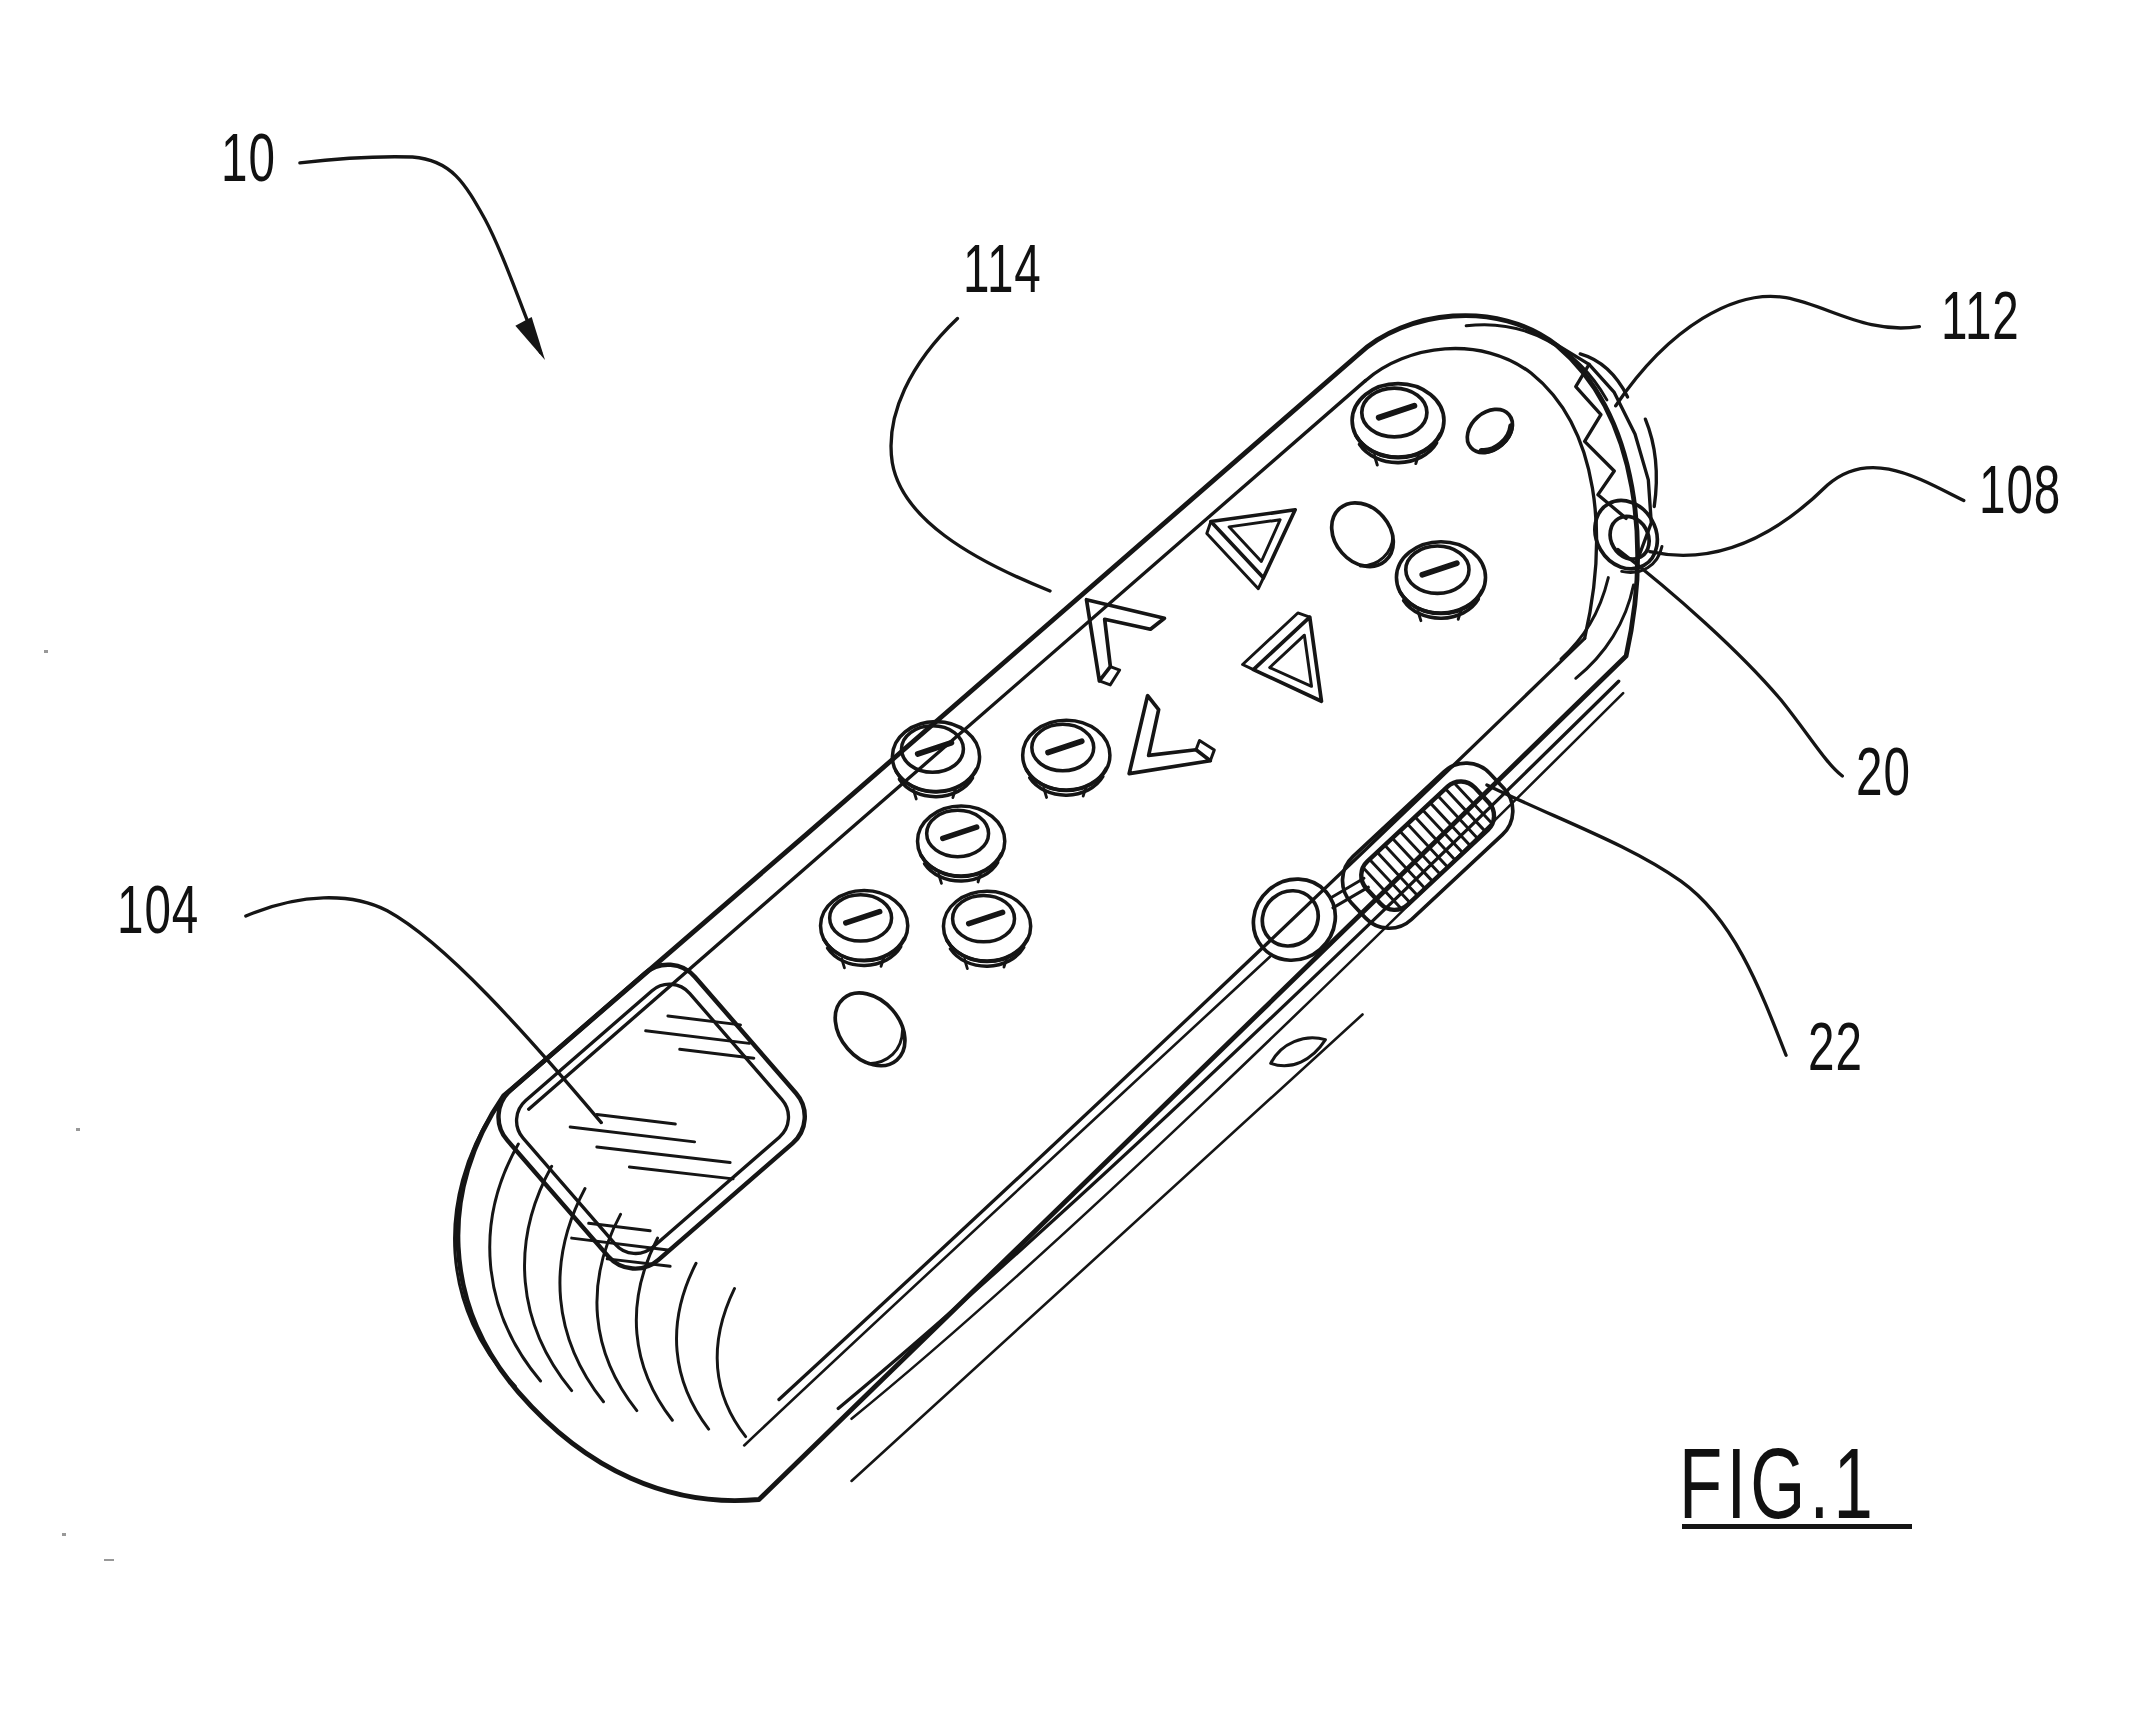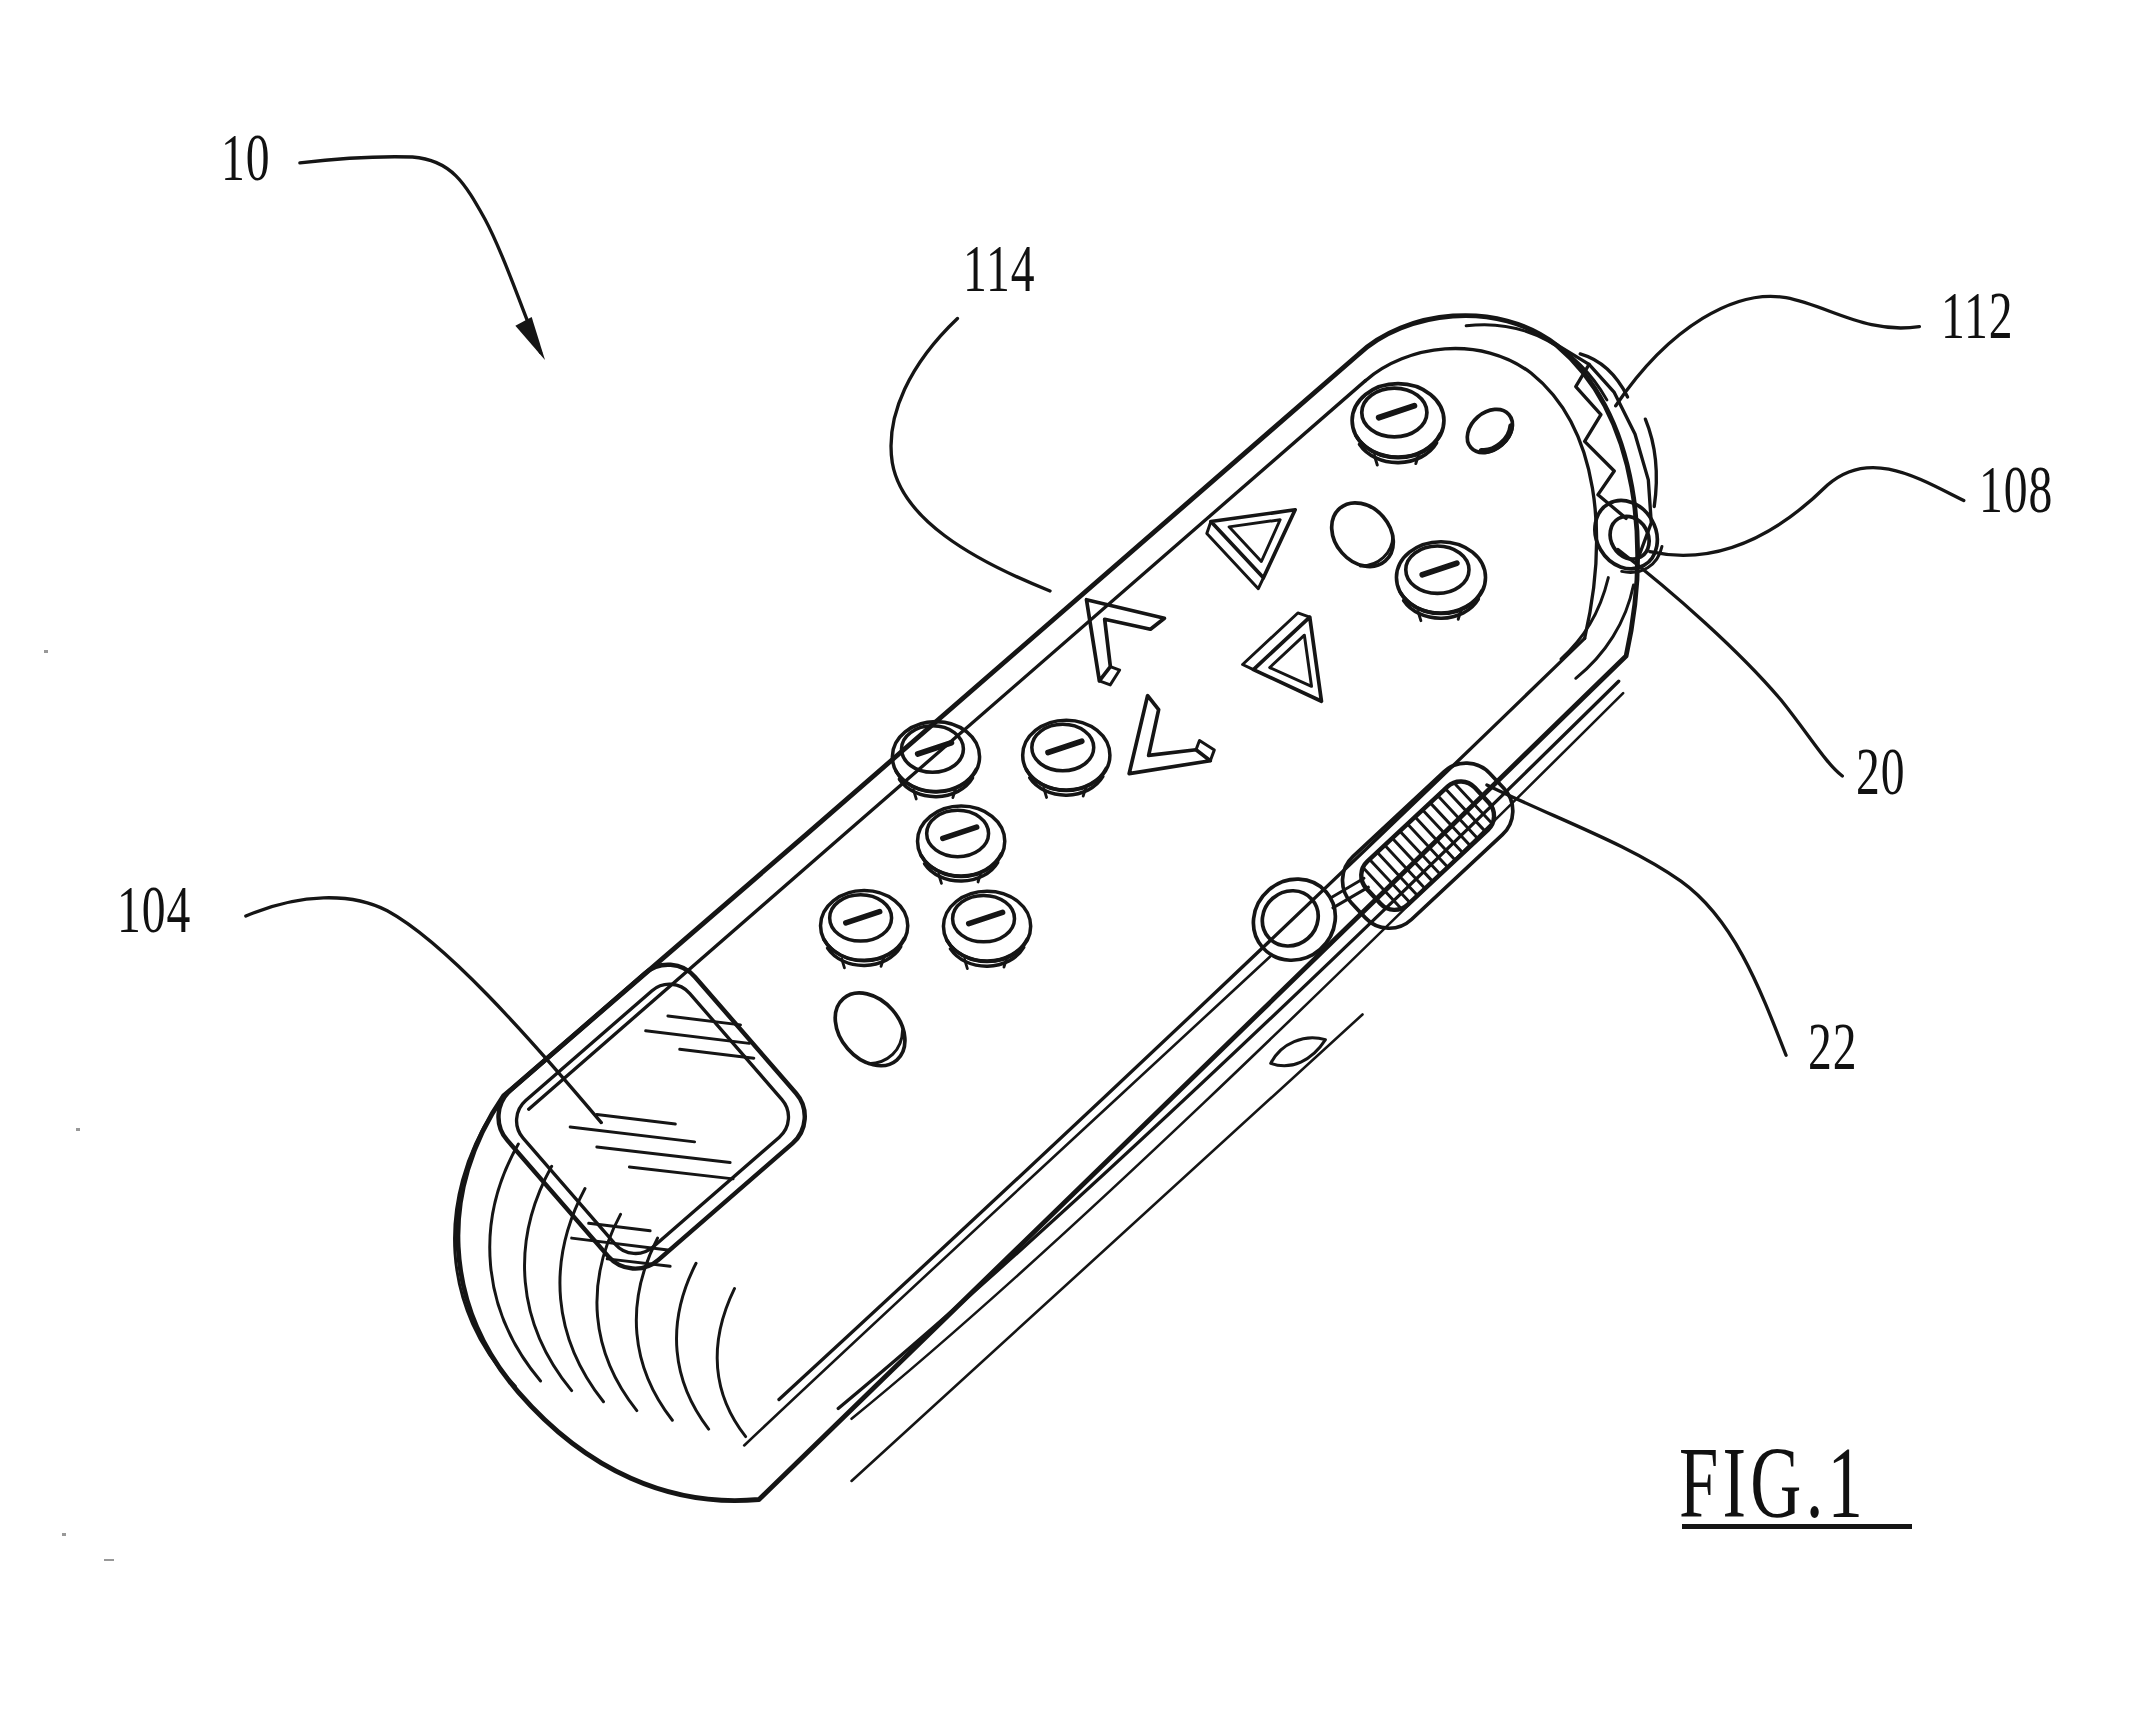--- a/index.html
+++ b/index.html
@@ -1,17 +1,17 @@
 <!DOCTYPE html>
 <html style="font-size:12px"><head>
 <meta charset="utf-8">
 <style>
   html,body{margin:0;padding:0;background:#ffffff;}
   .stage{position:relative;width:2140px;height:1735px;background:#ffffff;overflow:hidden;
-         font-family:Liberation Serif, serif;}
+         font-family:Liberation Sans, sans-serif;}
   .stage svg{position:absolute;left:0;top:0;width:100%;height:100%;}
   .ref-label{position:absolute;color:#111;font-size:68px;line-height:1;
              transform:scaleX(0.70);transform-origin:left top;letter-spacing:0.02em;
              white-space:nowrap;}
   .fig-caption{position:absolute;left:1679px;top:1433px;color:#111;font-size:101px;line-height:1;
              transform:scaleX(0.70);transform-origin:left top;letter-spacing:0.06em;}
   .fig-underline{position:absolute;left:1682px;top:1524px;width:230px;height:5.2px;background:#151515;}
   .speck{position:absolute;background:#444;opacity:.55;}
 </style>
 </head>

